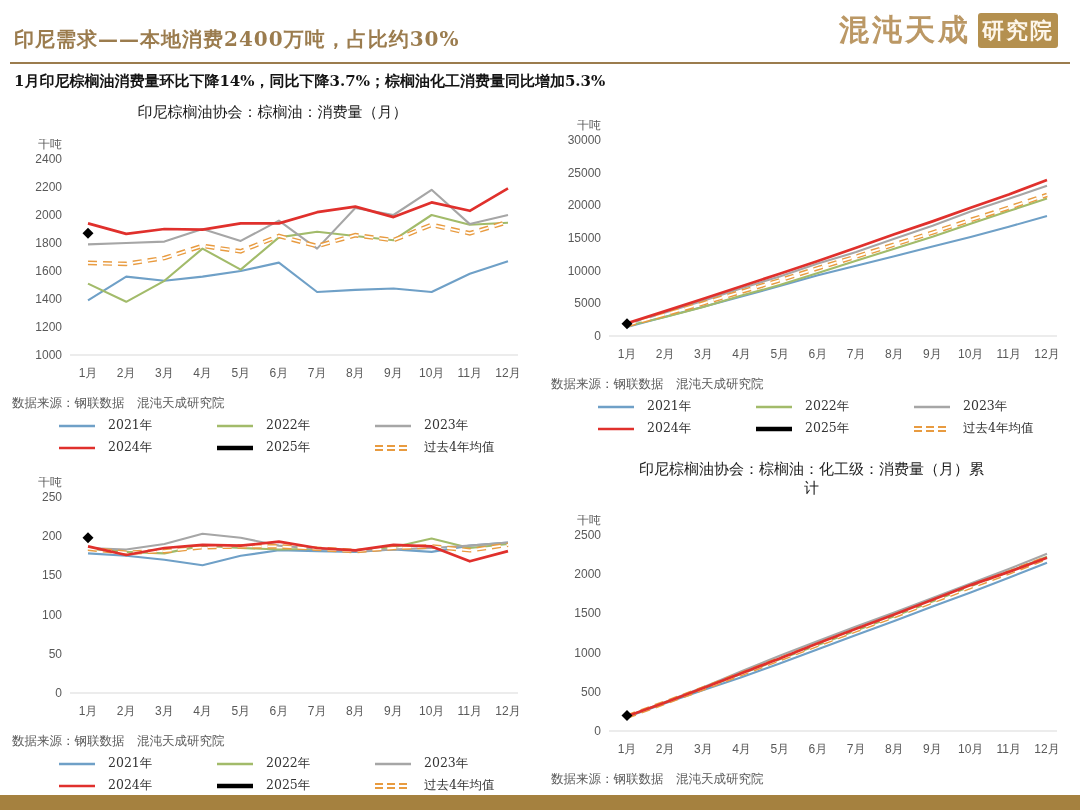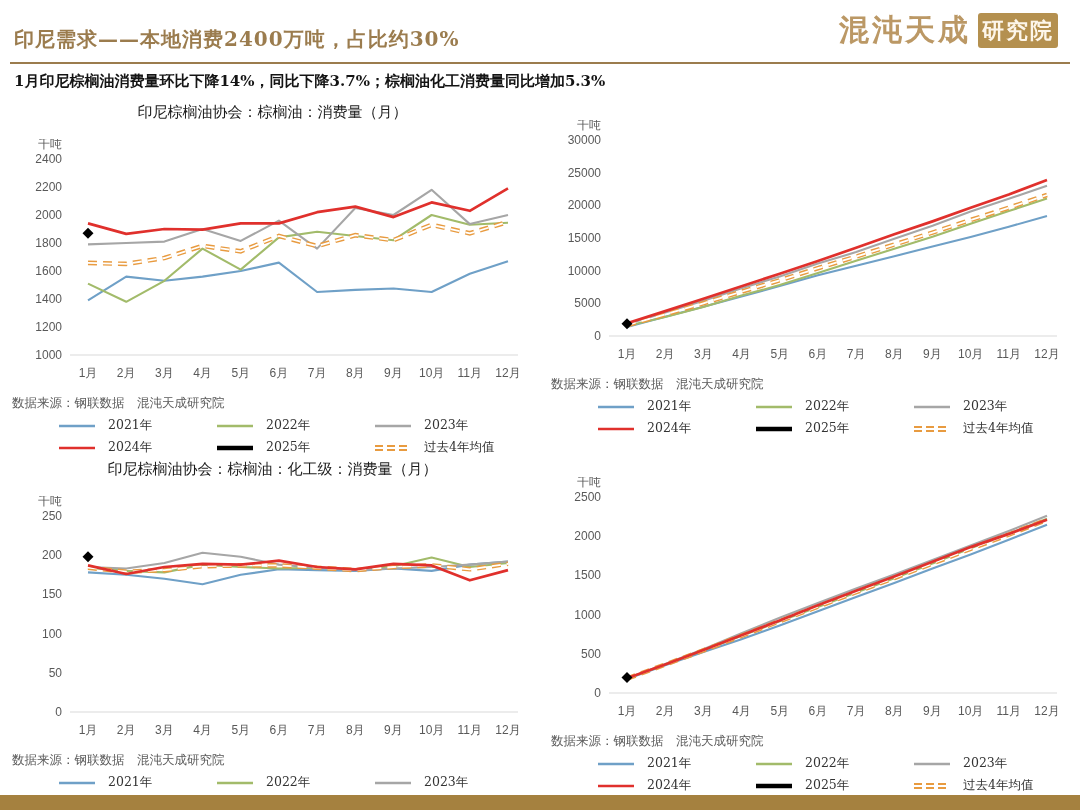--- a/index.html
+++ b/index.html
@@ -211,21 +211,20 @@
         <div class="legend-item">
           <svg width="38" height="10" viewBox="0 0 38 10">
             <line x1="1" y1="5" x2="37" y2="5" stroke="#e89b40" stroke-width="6" stroke-dasharray="8 4"></line>
             <line x1="1" y1="5" x2="37" y2="5" stroke="#ffffff" stroke-width="2.2" stroke-dasharray="8 4"></line>
           </svg>
           <span class="legend-label">过去4年均值</span>
         </div>
       </div>
   </div>
   <div class="chart-block">
-    <div class="chart-title">印尼棕榈油协会：棕榈油：化工级：消费量（月）</div>
     <div class="chart-svg-wrap"><svg width="520" height="250" viewBox="0 0 520 250">
           <text font-family="&quot;Liberation Sans&quot;,&quot;DejaVu Sans&quot;,sans-serif" font-size="12" fill="#595959" x="50" y="9" text-anchor="end">千吨</text>
           <text font-family="&quot;Liberation Sans&quot;,&quot;DejaVu Sans&quot;,sans-serif" font-size="12" fill="#595959" x="50" y="220" text-anchor="end">0</text>
           <text font-family="&quot;Liberation Sans&quot;,&quot;DejaVu Sans&quot;,sans-serif" font-size="12" fill="#595959" x="50" y="180.8" text-anchor="end">50</text>
           <text font-family="&quot;Liberation Sans&quot;,&quot;DejaVu Sans&quot;,sans-serif" font-size="12" fill="#595959" x="50" y="141.6" text-anchor="end">100</text>
           <text font-family="&quot;Liberation Sans&quot;,&quot;DejaVu Sans&quot;,sans-serif" font-size="12" fill="#595959" x="50" y="102.4" text-anchor="end">150</text>
           <text font-family="&quot;Liberation Sans&quot;,&quot;DejaVu Sans&quot;,sans-serif" font-size="12" fill="#595959" x="50" y="63.19999999999999" text-anchor="end">200</text>
           <text font-family="&quot;Liberation Sans&quot;,&quot;DejaVu Sans&quot;,sans-serif" font-size="12" fill="#595959" x="50" y="24" text-anchor="end">250</text>
           <line x1="58" y1="216" x2="506" y2="216" stroke="#d9d9d9" stroke-width="1.2"></line>
           <text font-family="&quot;Liberation Sans&quot;,&quot;DejaVu Sans&quot;,sans-serif" font-size="12" fill="#595959" x="76" y="238" text-anchor="middle">1月</text>
@@ -283,20 +282,21 @@
         <div class="legend-item">
           <svg width="38" height="10" viewBox="0 0 38 10">
             <line x1="1" y1="5" x2="37" y2="5" stroke="#e89b40" stroke-width="6" stroke-dasharray="8 4"></line>
             <line x1="1" y1="5" x2="37" y2="5" stroke="#ffffff" stroke-width="2.2" stroke-dasharray="8 4"></line>
           </svg>
           <span class="legend-label">过去4年均值</span>
         </div>
       </div>
   </div>
   <div class="chart-block">
+    <div class="chart-title">印尼棕榈油协会：棕榈油：化工级：消费量（月）累计</div>
     <div class="chart-svg-wrap"><svg width="520" height="250" viewBox="0 0 520 250">
           <text font-family="&quot;Liberation Sans&quot;,&quot;DejaVu Sans&quot;,sans-serif" font-size="12" fill="#595959" x="50" y="9" text-anchor="end">千吨</text>
           <text font-family="&quot;Liberation Sans&quot;,&quot;DejaVu Sans&quot;,sans-serif" font-size="12" fill="#595959" x="50" y="220" text-anchor="end">0</text>
           <text font-family="&quot;Liberation Sans&quot;,&quot;DejaVu Sans&quot;,sans-serif" font-size="12" fill="#595959" x="50" y="180.8" text-anchor="end">500</text>
           <text font-family="&quot;Liberation Sans&quot;,&quot;DejaVu Sans&quot;,sans-serif" font-size="12" fill="#595959" x="50" y="141.6" text-anchor="end">1000</text>
           <text font-family="&quot;Liberation Sans&quot;,&quot;DejaVu Sans&quot;,sans-serif" font-size="12" fill="#595959" x="50" y="102.4" text-anchor="end">1500</text>
           <text font-family="&quot;Liberation Sans&quot;,&quot;DejaVu Sans&quot;,sans-serif" font-size="12" fill="#595959" x="50" y="63.19999999999999" text-anchor="end">2000</text>
           <text font-family="&quot;Liberation Sans&quot;,&quot;DejaVu Sans&quot;,sans-serif" font-size="12" fill="#595959" x="50" y="24" text-anchor="end">2500</text>
           <line x1="58" y1="216" x2="506" y2="216" stroke="#d9d9d9" stroke-width="1.2"></line>
           <text font-family="&quot;Liberation Sans&quot;,&quot;DejaVu Sans&quot;,sans-serif" font-size="12" fill="#595959" x="76" y="238" text-anchor="middle">1月</text>

